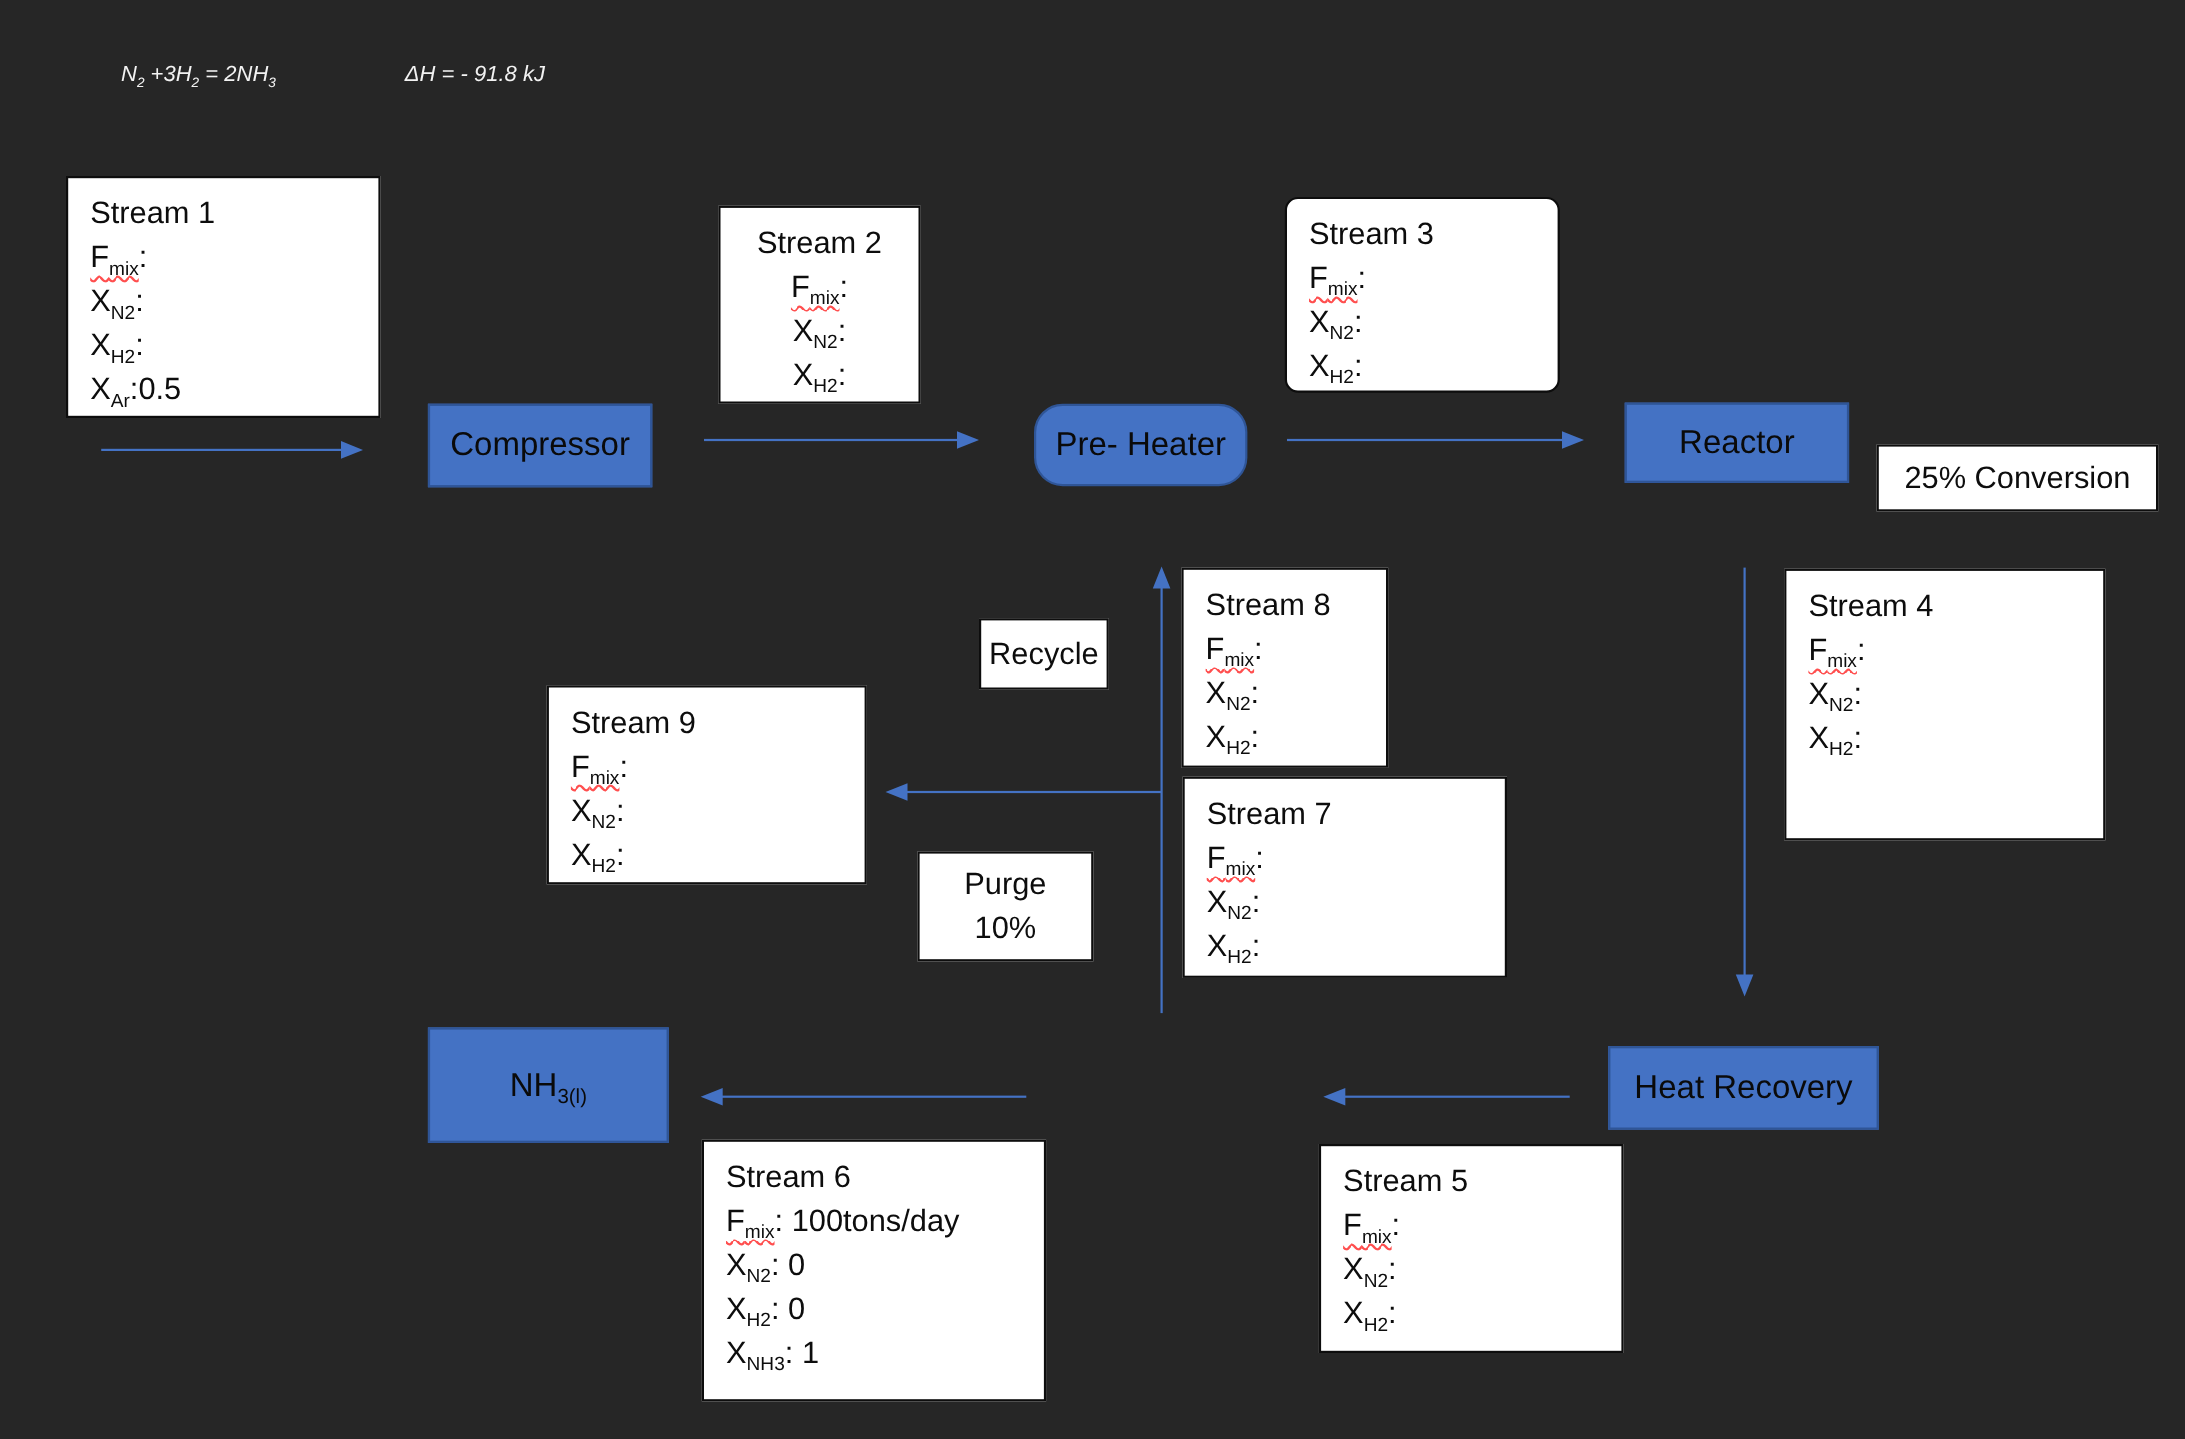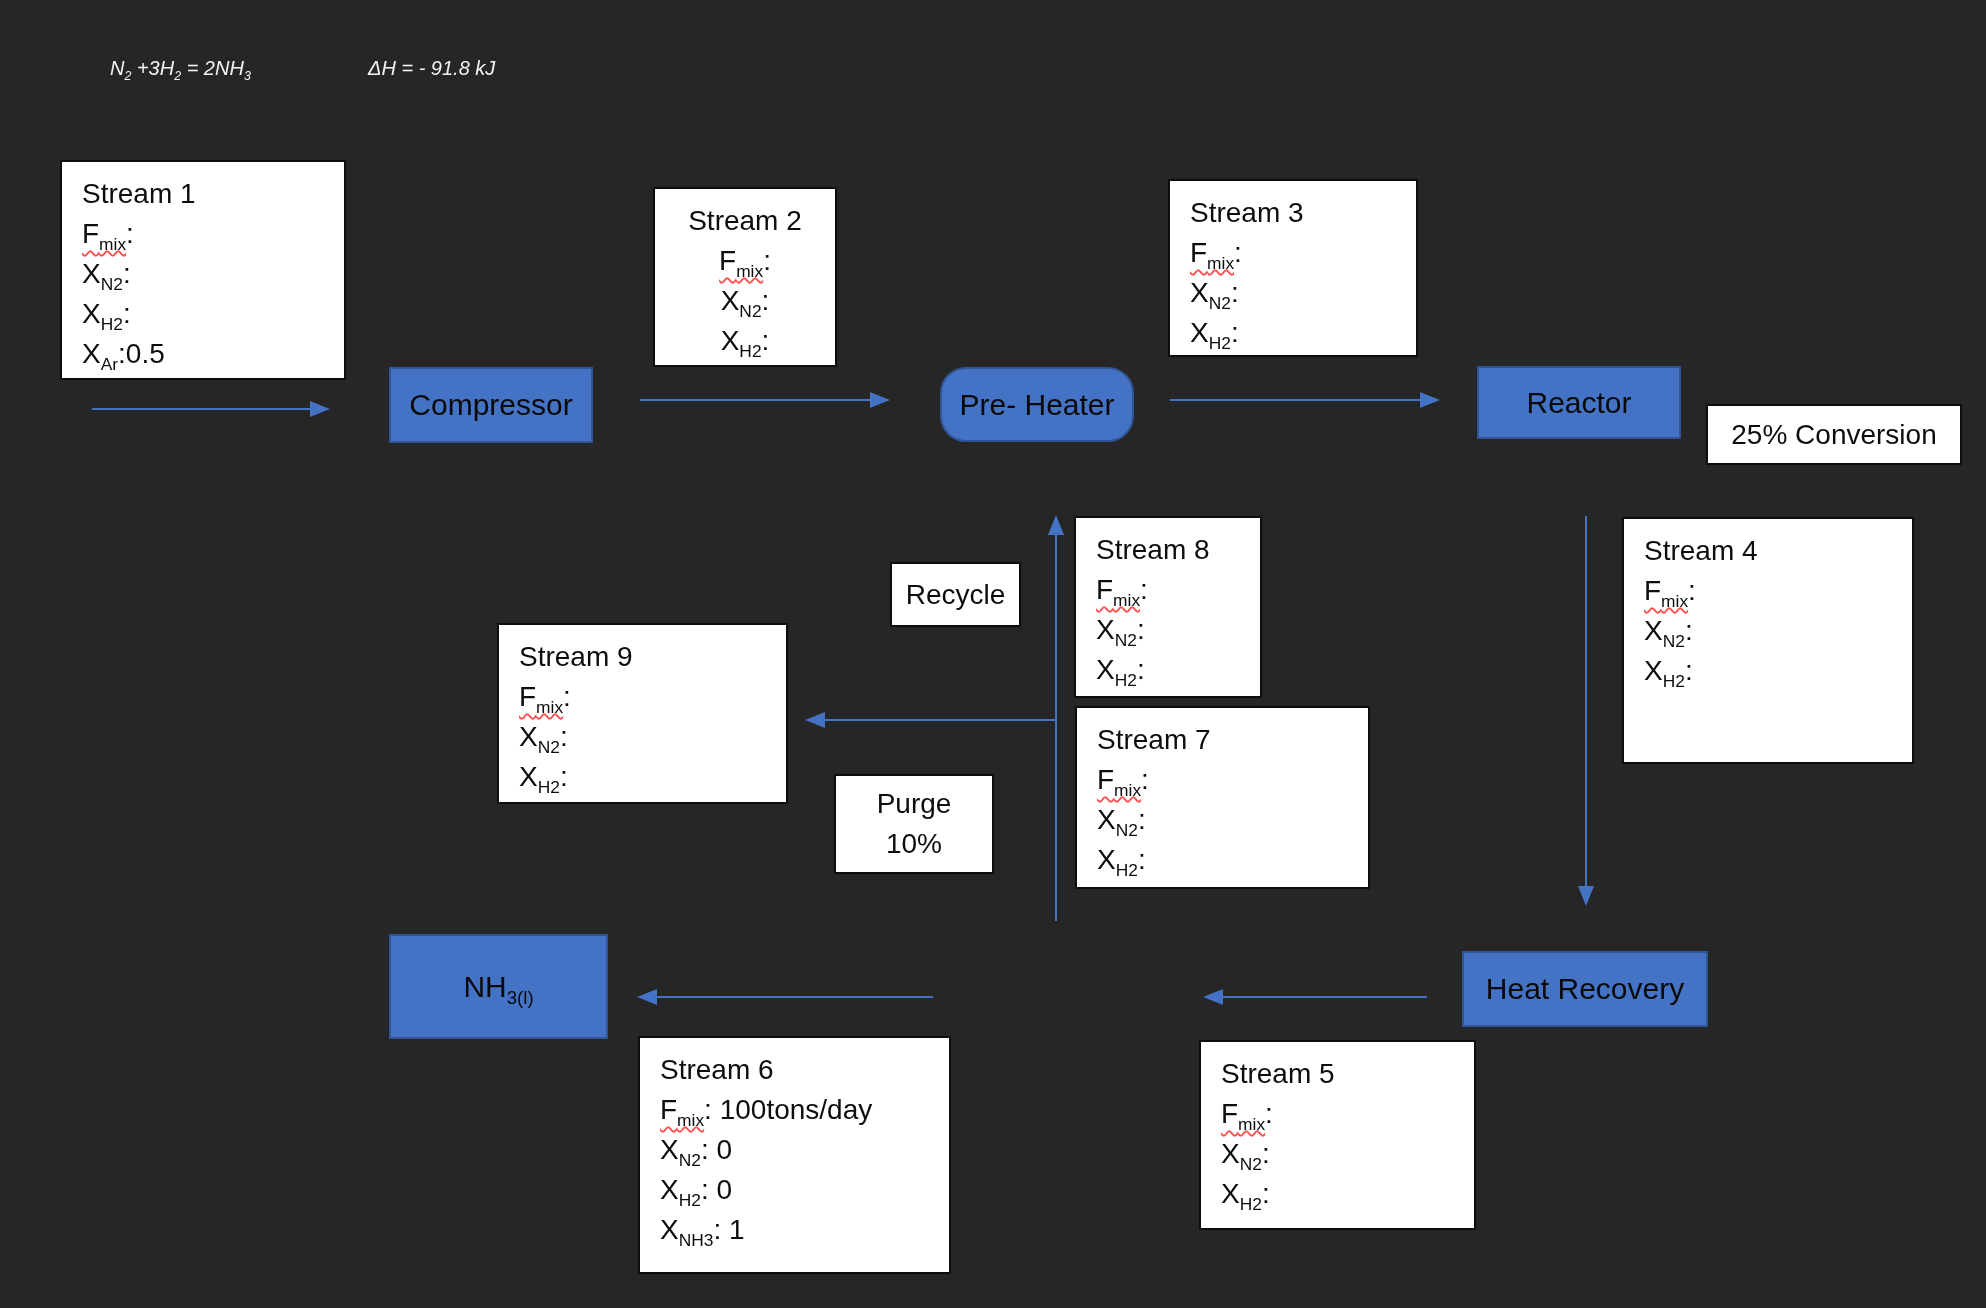--- a/index.html
+++ b/index.html
@@ -72,21 +72,21 @@
     <div class="line">X<sub>Ar</sub>:0.5</div>
   </div>
 
   <div class="sbox" style="left:653px;top:187px;width:184px;height:180px;text-align:center;">
     <div class="line">Stream 2</div>
     <div class="line"><span class="sq">F<sub>mix</sub></span>:</div>
     <div class="line">X<sub>N2</sub>:</div>
     <div class="line">X<sub>H2</sub>:</div>
   </div>
 
-  <div class="sbox" style="left:1168px;top:179px;width:250px;height:178px;">
+  <div class="sbox" style="left:1168px;top:179px;width:250px;height:178px;border-radius:12px;">
     <div class="line">Stream 3</div>
     <div class="line"><span class="sq">F<sub>mix</sub></span>:</div>
     <div class="line">X<sub>N2</sub>:</div>
     <div class="line">X<sub>H2</sub>:</div>
   </div>
 
   <div class="sbox" style="left:1622px;top:517px;width:292px;height:247px;">
     <div class="line">Stream 4</div>
     <div class="line"><span class="sq">F<sub>mix</sub></span>:</div>
     <div class="line">X<sub>N2</sub>:</div>
@@ -126,21 +126,21 @@
     <div class="line">Stream 9</div>
     <div class="line"><span class="sq">F<sub>mix</sub></span>:</div>
     <div class="line">X<sub>N2</sub>:</div>
     <div class="line">X<sub>H2</sub>:</div>
   </div>
 
   <div class="sbox note" style="left:1706px;top:368px;width:256px;height:61px;">
     <div class="line">25% Conversion</div>
   </div>
 
-  <div class="sbox note" style="left:890px;top:526px;width:131px;height:65px;">
+  <div class="sbox note" style="left:890px;top:526px;width:118px;height:65px;">
     <div class="line">Recycle</div>
   </div>
 
   <div class="sbox note" style="left:834px;top:738px;width:160px;height:100px;">
     <div class="line">Purge</div>
     <div class="line">10%</div>
   </div>
 
   <div class="pbox" style="left:389px;top:367px;width:204px;height:76px;">
     <span>Compressor</span>

